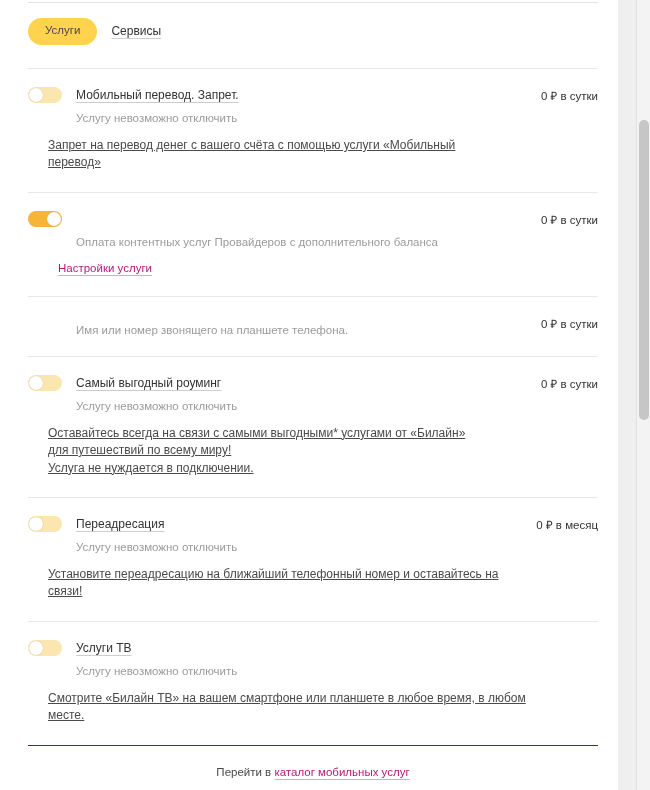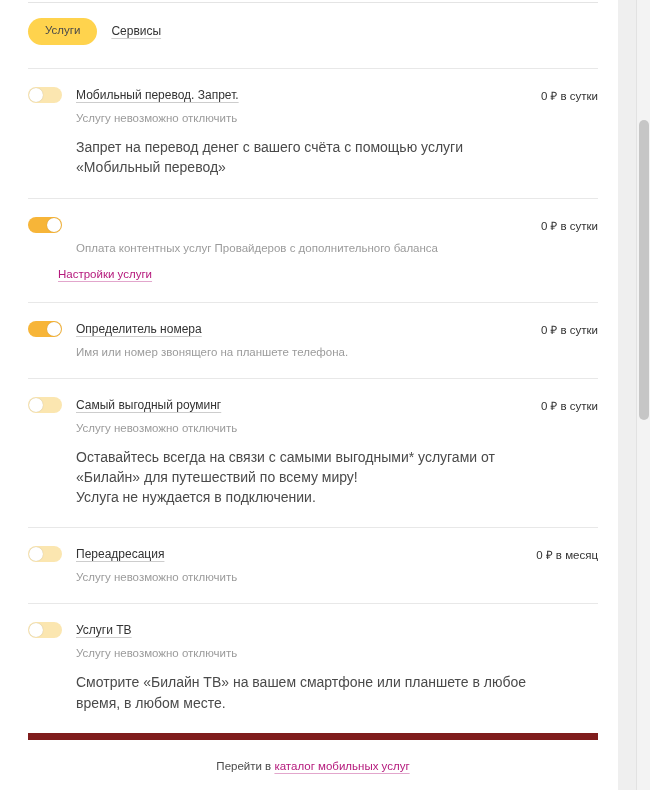--- a/index.html
+++ b/index.html
@@ -107,39 +107,40 @@
     font-size: 11.5px;
     color: #333333;
     white-space: nowrap;
   }
   .note {
     margin: 9px 0 0 48px;
     font-size: 11.5px;
     color: #9b9b9b;
   }
   .desc {
-    margin: 13px 0 0 48px;
-    font-size: 14px;
+    margin: 13px 0 0 20px;
+    font-size: 12px;
     color: #4a4a4a;
     line-height: 1.45;
     max-width: 430px;
+    text-decoration: underline;
   }
   .settings-link {
     display: inline-block;
     margin: 14px 0 0 30px;
     font-size: 11.5px;
     color: #b5197c;
     text-decoration: underline;
     text-decoration-color: #e2a6cc;
     text-underline-offset: 3px;
     cursor: pointer;
   }
   .footer {
     position: relative;
-    border-top: 7px solid #7f1d1d;
+    border-top: 1px solid #7f1d1d;
     margin-top: 0;
     padding: 20px 0 0 0;
     text-align: center;
     font-size: 11.5px;
     color: #4a4a4a;
   }
   .footer a {
     color: #b5197c;
     text-decoration: underline;
     text-decoration-color: #e2a6cc;
@@ -193,26 +194,20 @@
           <div class="toggle on">
               <span class="knob"></span>
             </div>
         </div>
         <div class="price">0 ₽ в сутки</div>
         <div class="note">Оплата контентных услуг Провайдеров с дополнительного баланса</div>
         <span class="settings-link">Настройки услуги</span>
       </div>
 
       <div class="row">
-        <div class="row-head">
-          <div class="toggle on">
-              <span class="knob"></span>
-            </div>
-          <span class="title">Определитель номера</span>
-        </div>
         <div class="price">0 ₽ в сутки</div>
         <div class="note">Имя или номер звонящего на планшете телефона.</div>
       </div>
 
       <div class="row">
         <div class="row-head">
           <div class="toggle off">
               <span class="knob"></span>
             </div>
           <span class="title">Самый выгодный роуминг</span>
@@ -225,20 +220,21 @@
 
       <div class="row">
         <div class="row-head">
           <div class="toggle off">
               <span class="knob"></span>
             </div>
           <span class="title">Переадресация</span>
         </div>
         <div class="price">0 ₽ в месяц</div>
         <div class="note">Услугу невозможно отключить</div>
+        <div class="desc" style="max-width:470px;">Установите переадресацию на ближайший телефонный номер и оставайтесь на связи!</div>
       </div>
 
       <div class="row">
         <div class="row-head">
           <div class="toggle off">
               <span class="knob"></span>
             </div>
           <span class="title">Услуги ТВ</span>
         </div>
         <div class="price"></div>

